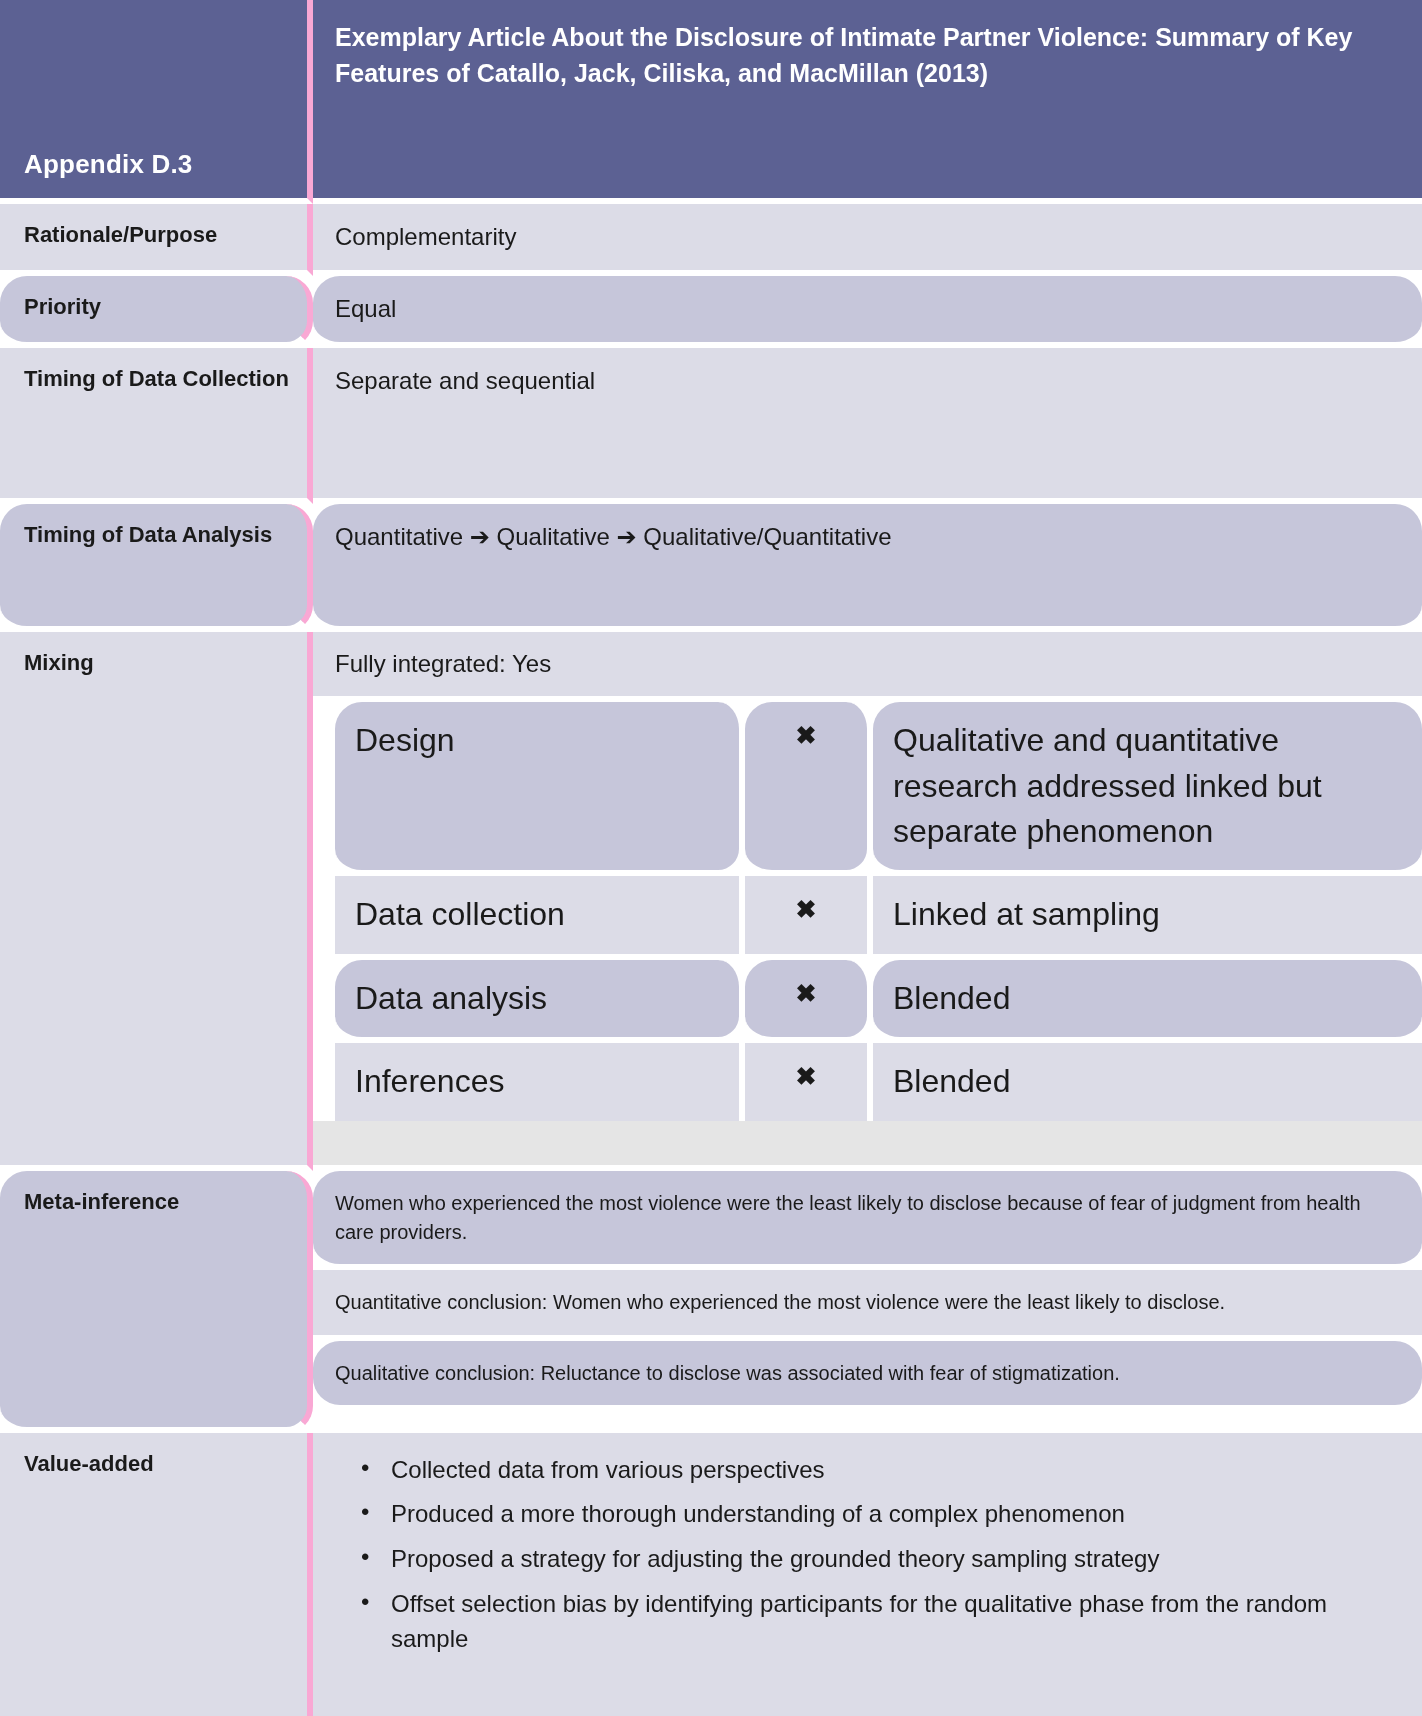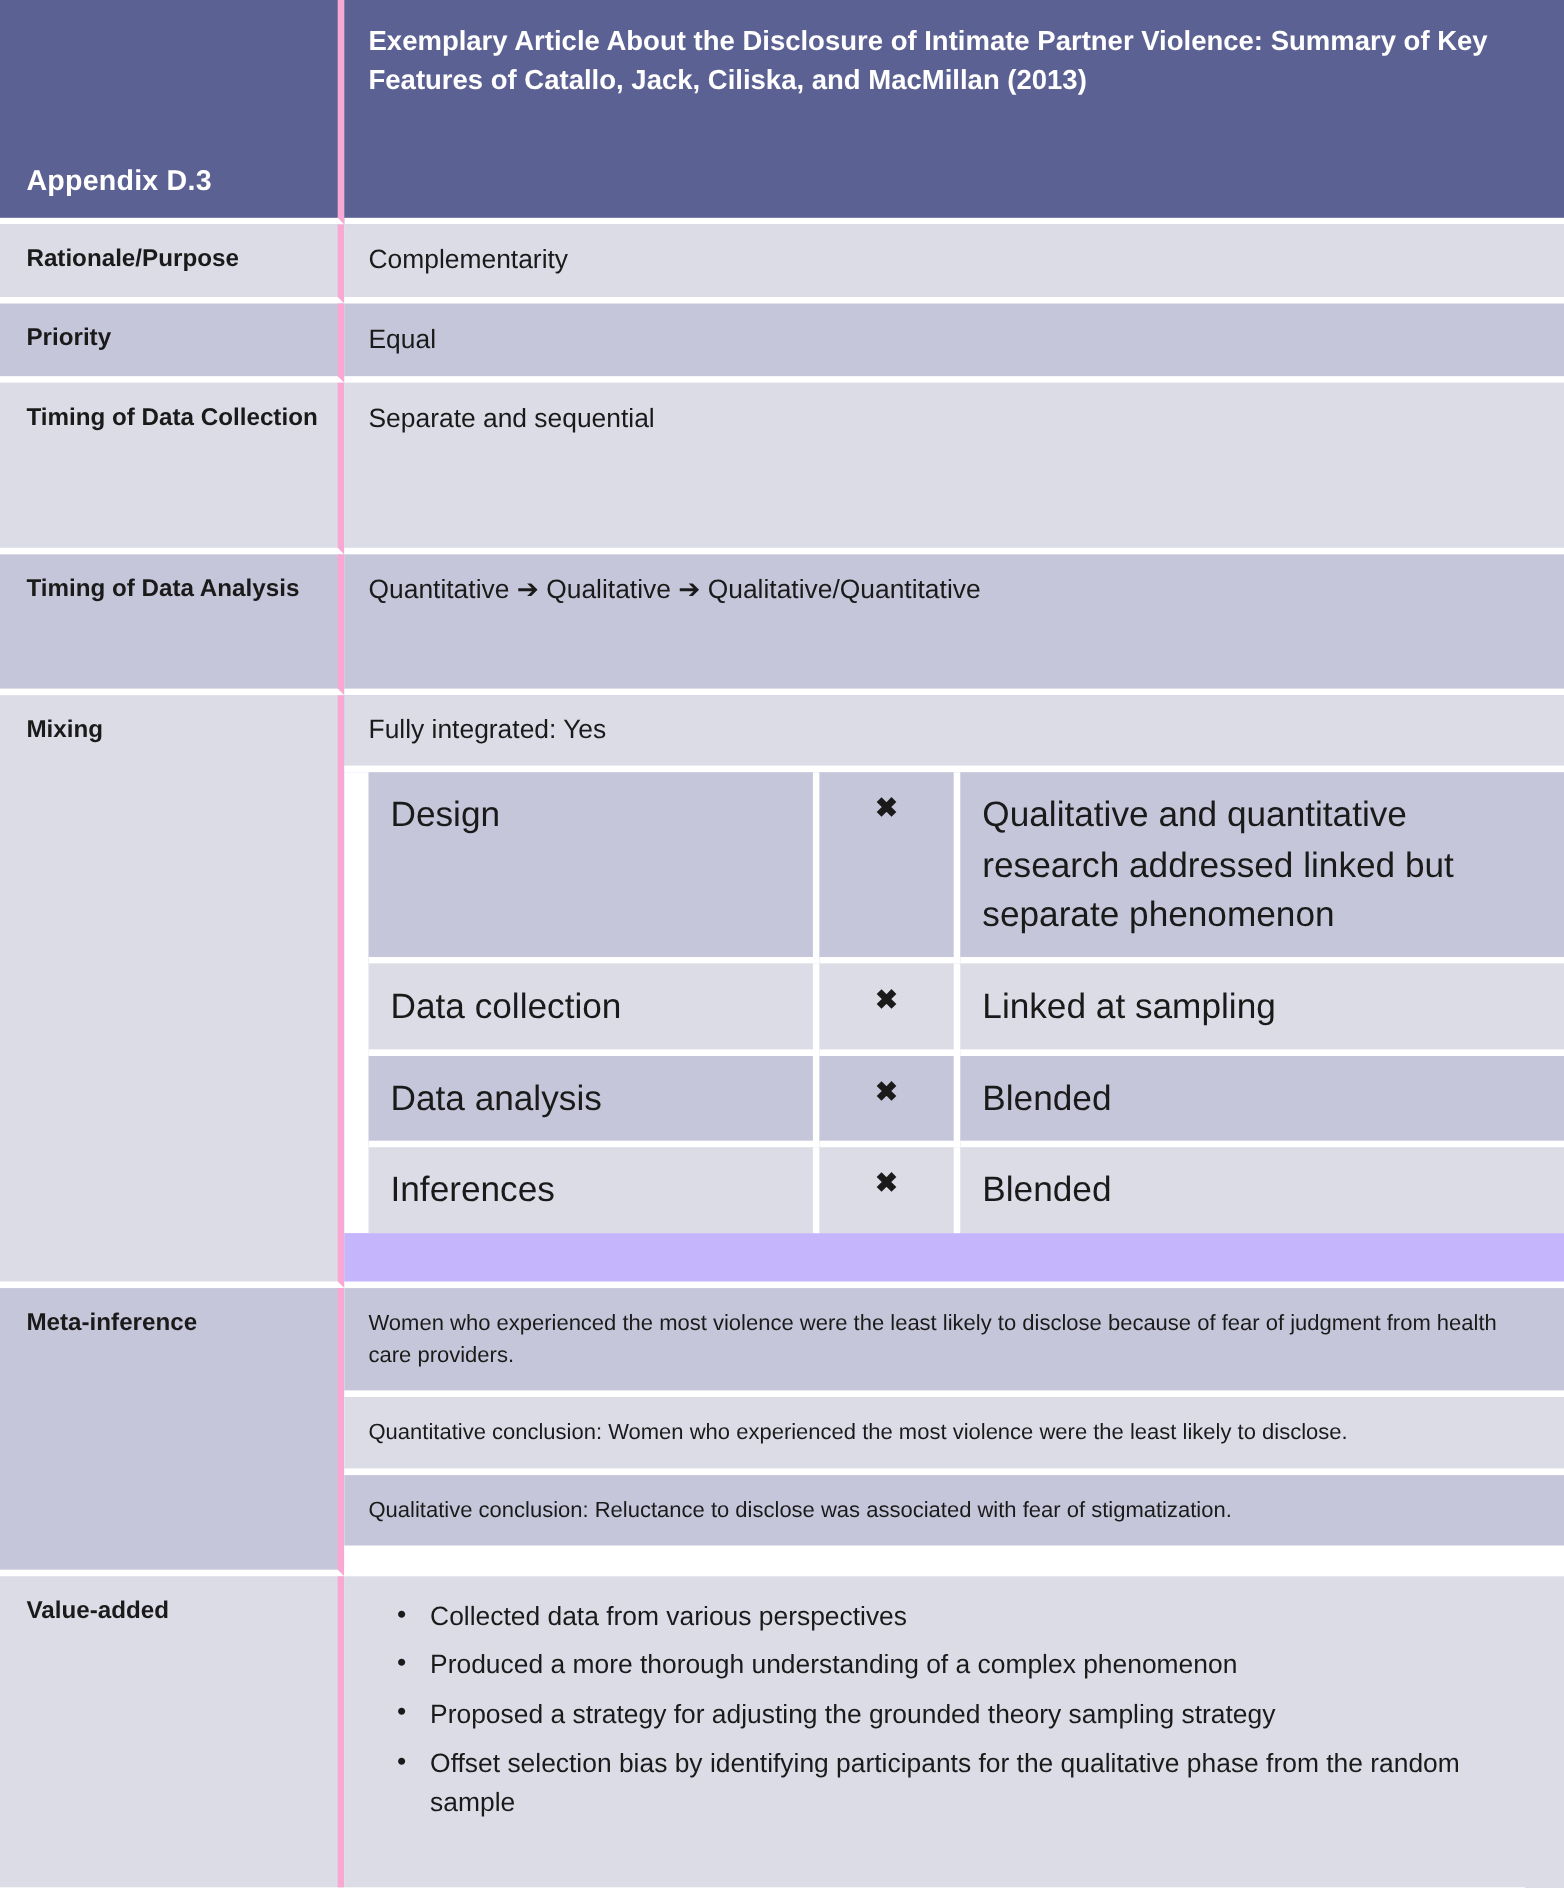--- a/index.html
+++ b/index.html
@@ -53,21 +53,21 @@
     color: #ffffff;
     font-weight: bold;
     font-size: 25px;
     line-height: 1.42;
     padding: 20px 26px 18px 22px;
     vertical-align: top;
   }
 
   
   .tint-light { background: #dcdce7; }
-  .tint-dark  { background: #c6c6da; }
+  .tint-dark  { background: #c6c6da; border-radius: 27px; }
 
   .label-cell {
     color: #1a1a1a;
     font-weight: bold;
     font-size: 22px;
     line-height: 1.35;
     padding: 16px 14px 16px 24px;
   }
   .content-cell {
     color: #1a1a1a;
@@ -194,21 +194,21 @@
       <td class="cell last-col tint-light content-cell">Separate and sequential</td>
     </tr>
 
     <tr class="r-timingana">
       <td class="cell tint-dark label-cell">Timing of Data Analysis</td>
       <td class="cell last-col tint-dark content-cell nowrap-arrow">Quantitative ➔ Qualitative ➔ Qualitative/Quantitative</td>
     </tr>
 
     <tr>
       <td class="cell tint-light label-cell mix-label-cell">Mixing</td>
-      <td class="cell last-col" style="background:#c4b5fd; padding:0;">
+      <td class="cell last-col" style="background:#e5e5e5; padding:0;">
 
         <div class="mix-intro">Fully integrated: Yes</div>
 
         <div class="mix-pad">
           <table class="subtable">
             <colgroup>
               <col class="sub-c1">
                 <col class="sub-c2">
                 <col class="sub-c3">
             </colgroup>

